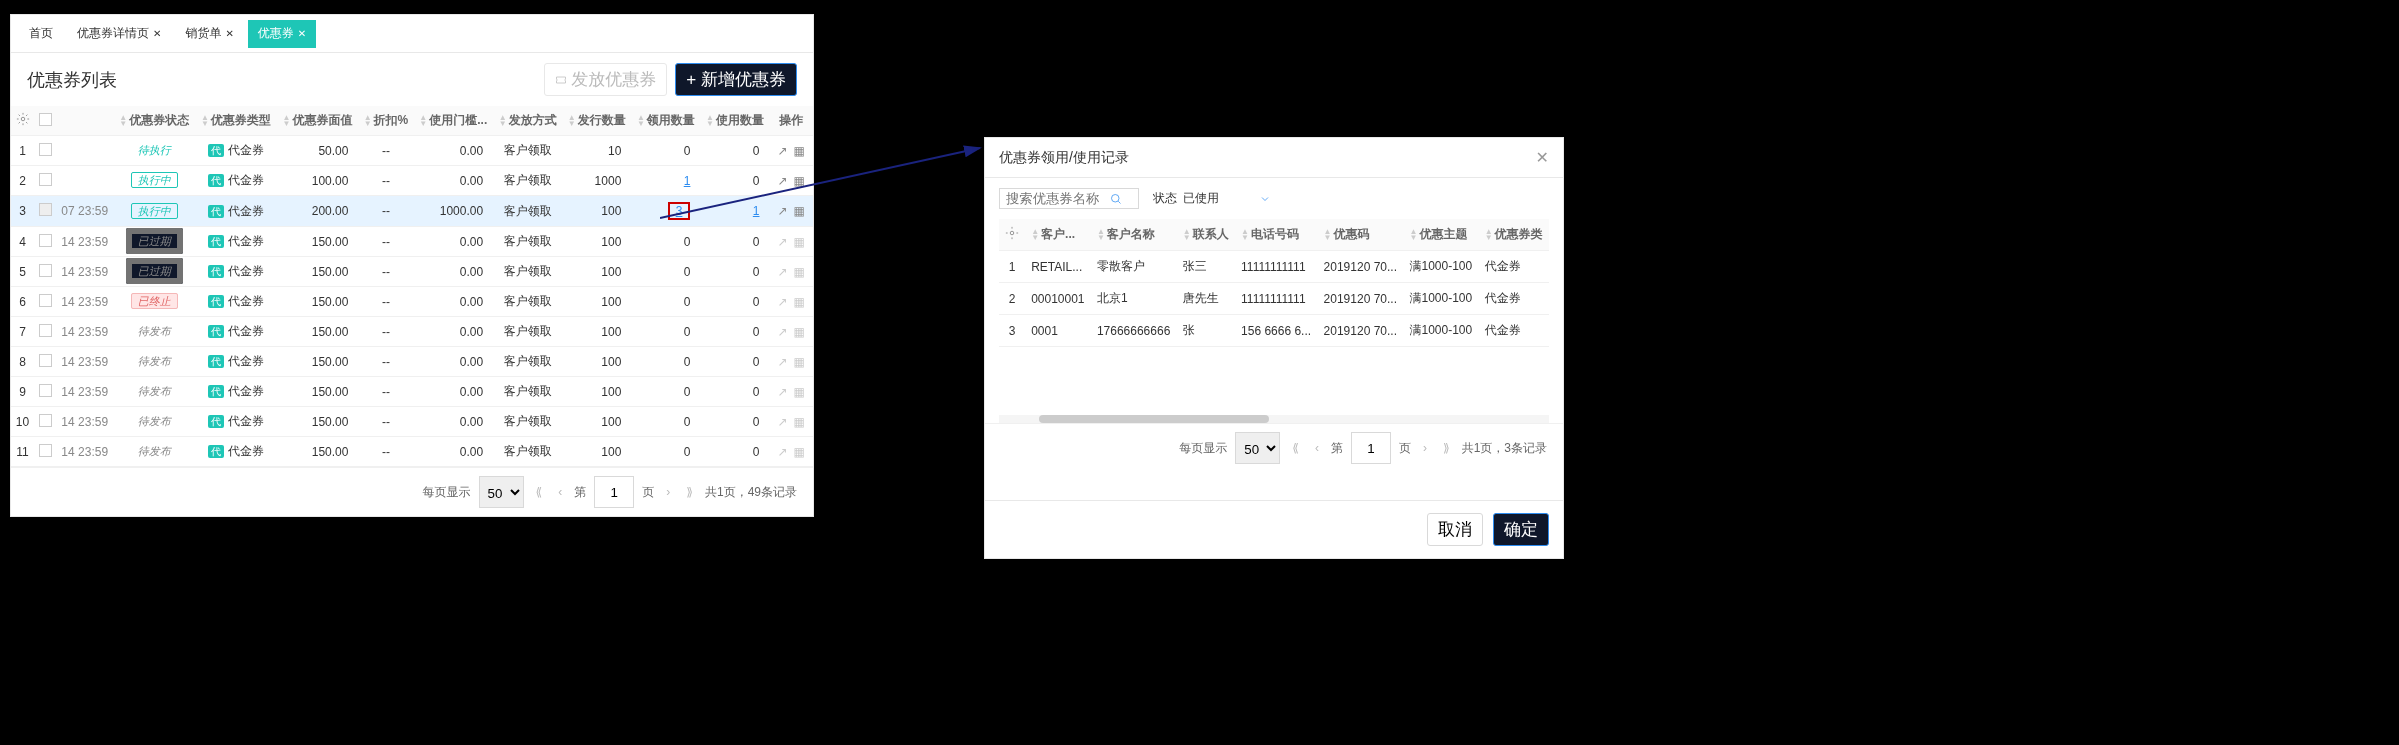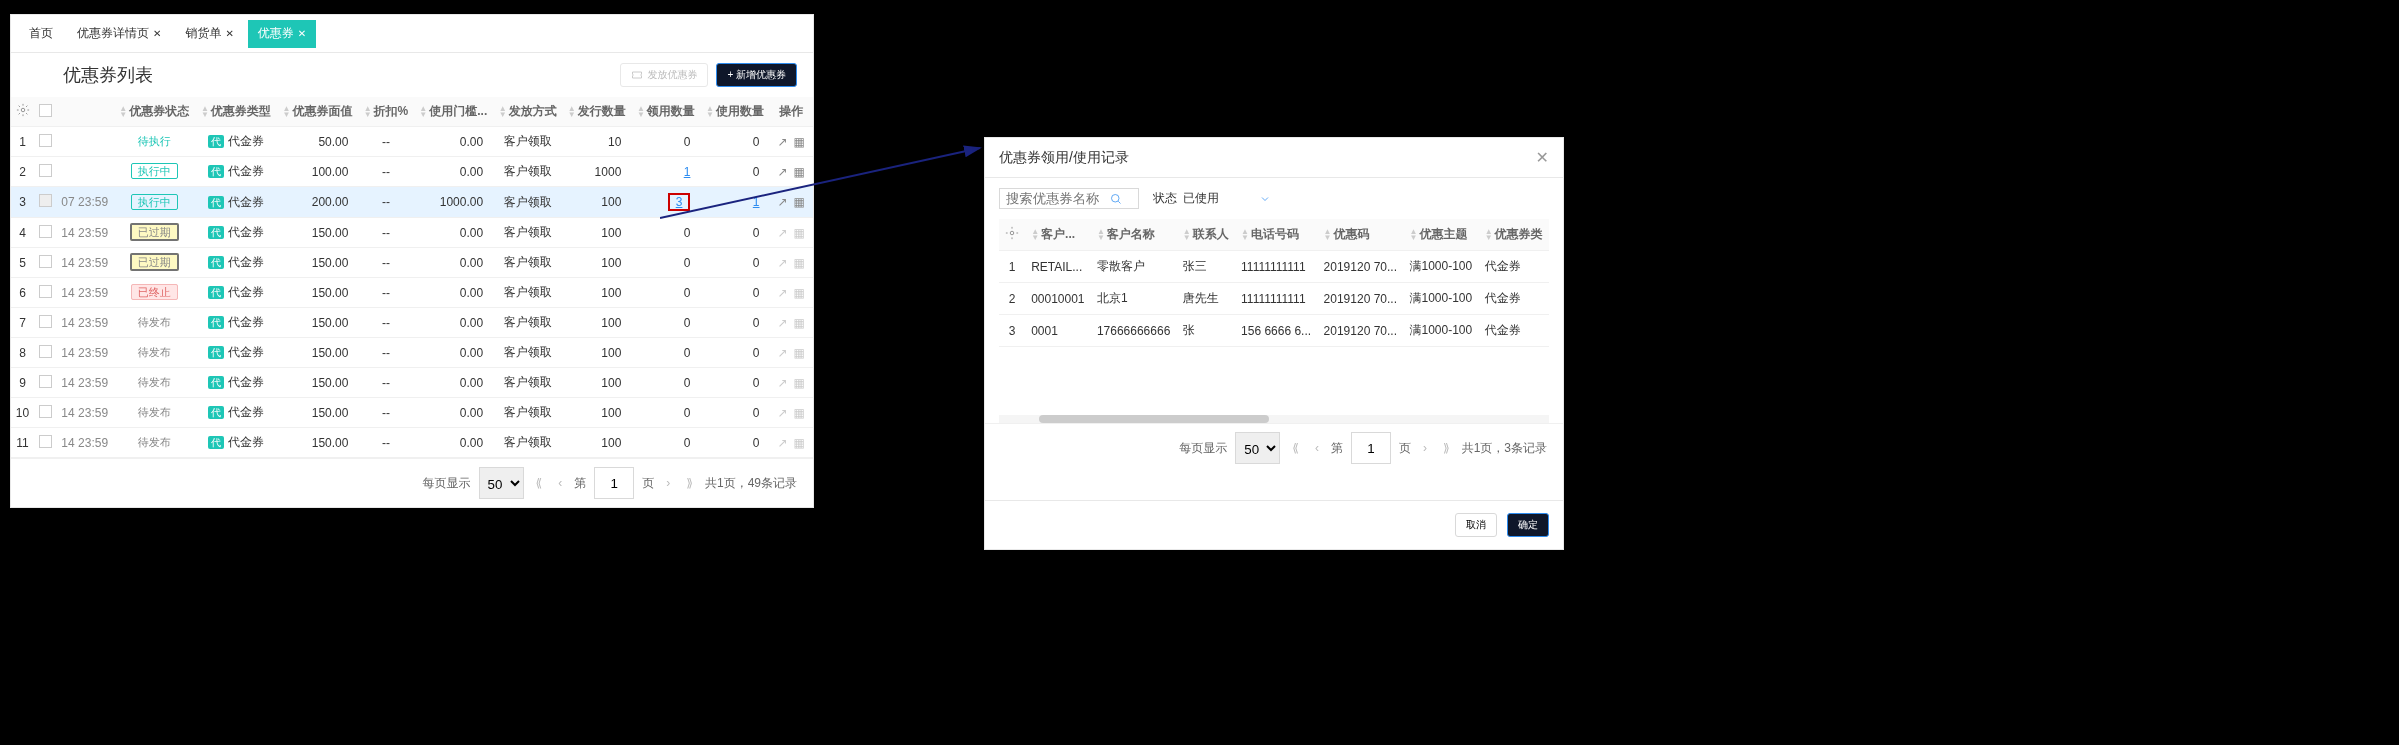--- a/index.html
+++ b/index.html
@@ -5,47 +5,47 @@
 * { margin:0; padding:0; box-sizing:border-box; font-family:"Microsoft YaHei",Arial,sans-serif; }
 body { background:#000; width:2399px; height:745px; position:relative; font-size:12px; color:#333; }
 
 
 .left-panel { position:absolute; left:10px; top:14px; width:804px; background:#fff; border:1px solid #e8e8e8; }
 .tabs { display:flex; border-bottom:1px solid #e8e8e8; height:38px; align-items:center; padding:0 8px; gap:4px; }
 .tab { padding:0 10px; height:28px; display:flex; align-items:center; gap:4px; color:#333; }
 .tab.active { background:#1ec6b6; color:#fff; }
 .tab .close { font-size:10px; cursor:pointer; }
 
-.page-header { display:flex; justify-content:space-between; align-items:center; padding:10px 16px;margin-left:36px; }
+.page-header { display:flex; justify-content:space-between; align-items:center; padding:10px 16px; }
 .page-title { font-size:18px; font-weight:500; }
 .header-actions { display:flex; gap:8px; align-items:center; }
-.btn { border:1px solid #d9d9d9; background:#fff; padding:4px 10px; border-radius:3px; cursor:pointer; font-size:10px; display:inline-flex; align-items:center; gap:4px; }
+.btn { border:1px solid #d9d9d9; background:#fff; padding:4px 10px; border-radius:3px; cursor:pointer; font-size:17px; display:inline-flex; align-items:center; gap:4px; }
 .btn-disabled { color:#bbb; border-color:#e8e8e8; }
 .btn-primary { background:#0f172a; color:#fff; border-color:#2d8cf0; }
 .btn-primary.small { padding:3px 8px; }
 
 .filter-bar { display:flex; gap:20px; padding:10px 16px 14px; align-items:flex-start; border-bottom:1px solid #e8e8e8; }
 .filter-item { display:flex; align-items:center; gap:6px; }
 .filter-label { color:#666; }
 .filter-input { border:none; border-bottom:1px solid #ccc; width:110px; height:22px; }
 .filter-select { border:none; border-bottom:1px solid #ccc; width:130px; height:22px; display:flex; justify-content:flex-end; align-items:center; color:#aaa; }
 .filter-actions { display:flex; flex-direction:column; gap:6px; margin-left:auto; }
 
 
 .tbl { width:100%; border-collapse:collapse; }
 .tbl th, .tbl td { border-bottom:1px solid #f0f0f0; padding:6px 4px; text-align:center; white-space:nowrap; font-size:12px; }
 .tbl th { background:#fafafa; color:#666; position:relative; }
 .tbl th .sort { color:#ccc; font-size:8px; display:inline-flex; flex-direction:column; line-height:6px; margin-right:2px; vertical-align:middle; }
 .tbl td.num { text-align:right; padding-right:10px; }
 .row-hl { background:#e6f3ff; }
 .chk { width:13px; height:13px; border:1px solid #ccc; display:inline-block; background:#fff; }
-.badge { padding:1px 6px; border-radius:2px; font-size:11px; }
+.badge { padding:1px 6px; border-radius:2px; font-size:11px;font-style:italic; }
 .b-pending { color:#1ec6b6; }
 .b-running { color:#1ec6b6; border:1px solid #1ec6b6; }
-.b-expired { background:#fef9c3; color:#888; border:2px solid #737373; }
+.b-expired { background:#0f172a; color:#888; border:6px solid #737373; }
 .b-terminated { background:#ffe6e6; color:#e06666; border:1px solid #f5b7b7; }
 .b-unpub { color:#888; }
 .type-tag { background:#1ec6b6; color:#fff; padding:1px 3px; border-radius:2px; font-size:10px; margin-right:4px; }
 .icon-action { color:#888; margin:0 3px; cursor:pointer; }
 .icon-action.dim { color:#ccc; }
 .gear { width:14px; height:14px; display:inline-block; }
 .link-cell { color:#2d8cf0; text-decoration:underline; }
 .highlight-box { border:2px solid #c00; padding:0 6px; display:inline-block; }
 
 .pagination { display:flex; align-items:center; justify-content:flex-end; gap:8px; padding:8px 16px; color:#666; font-size:12px; border-top:1px solid #f0f0f0; }

